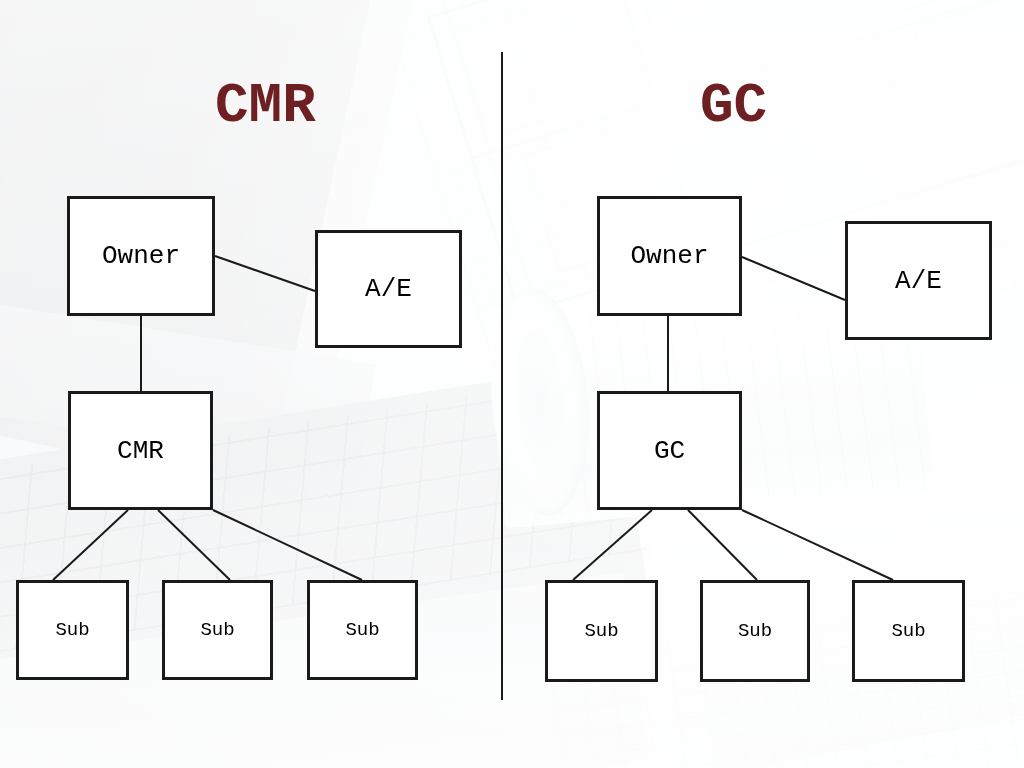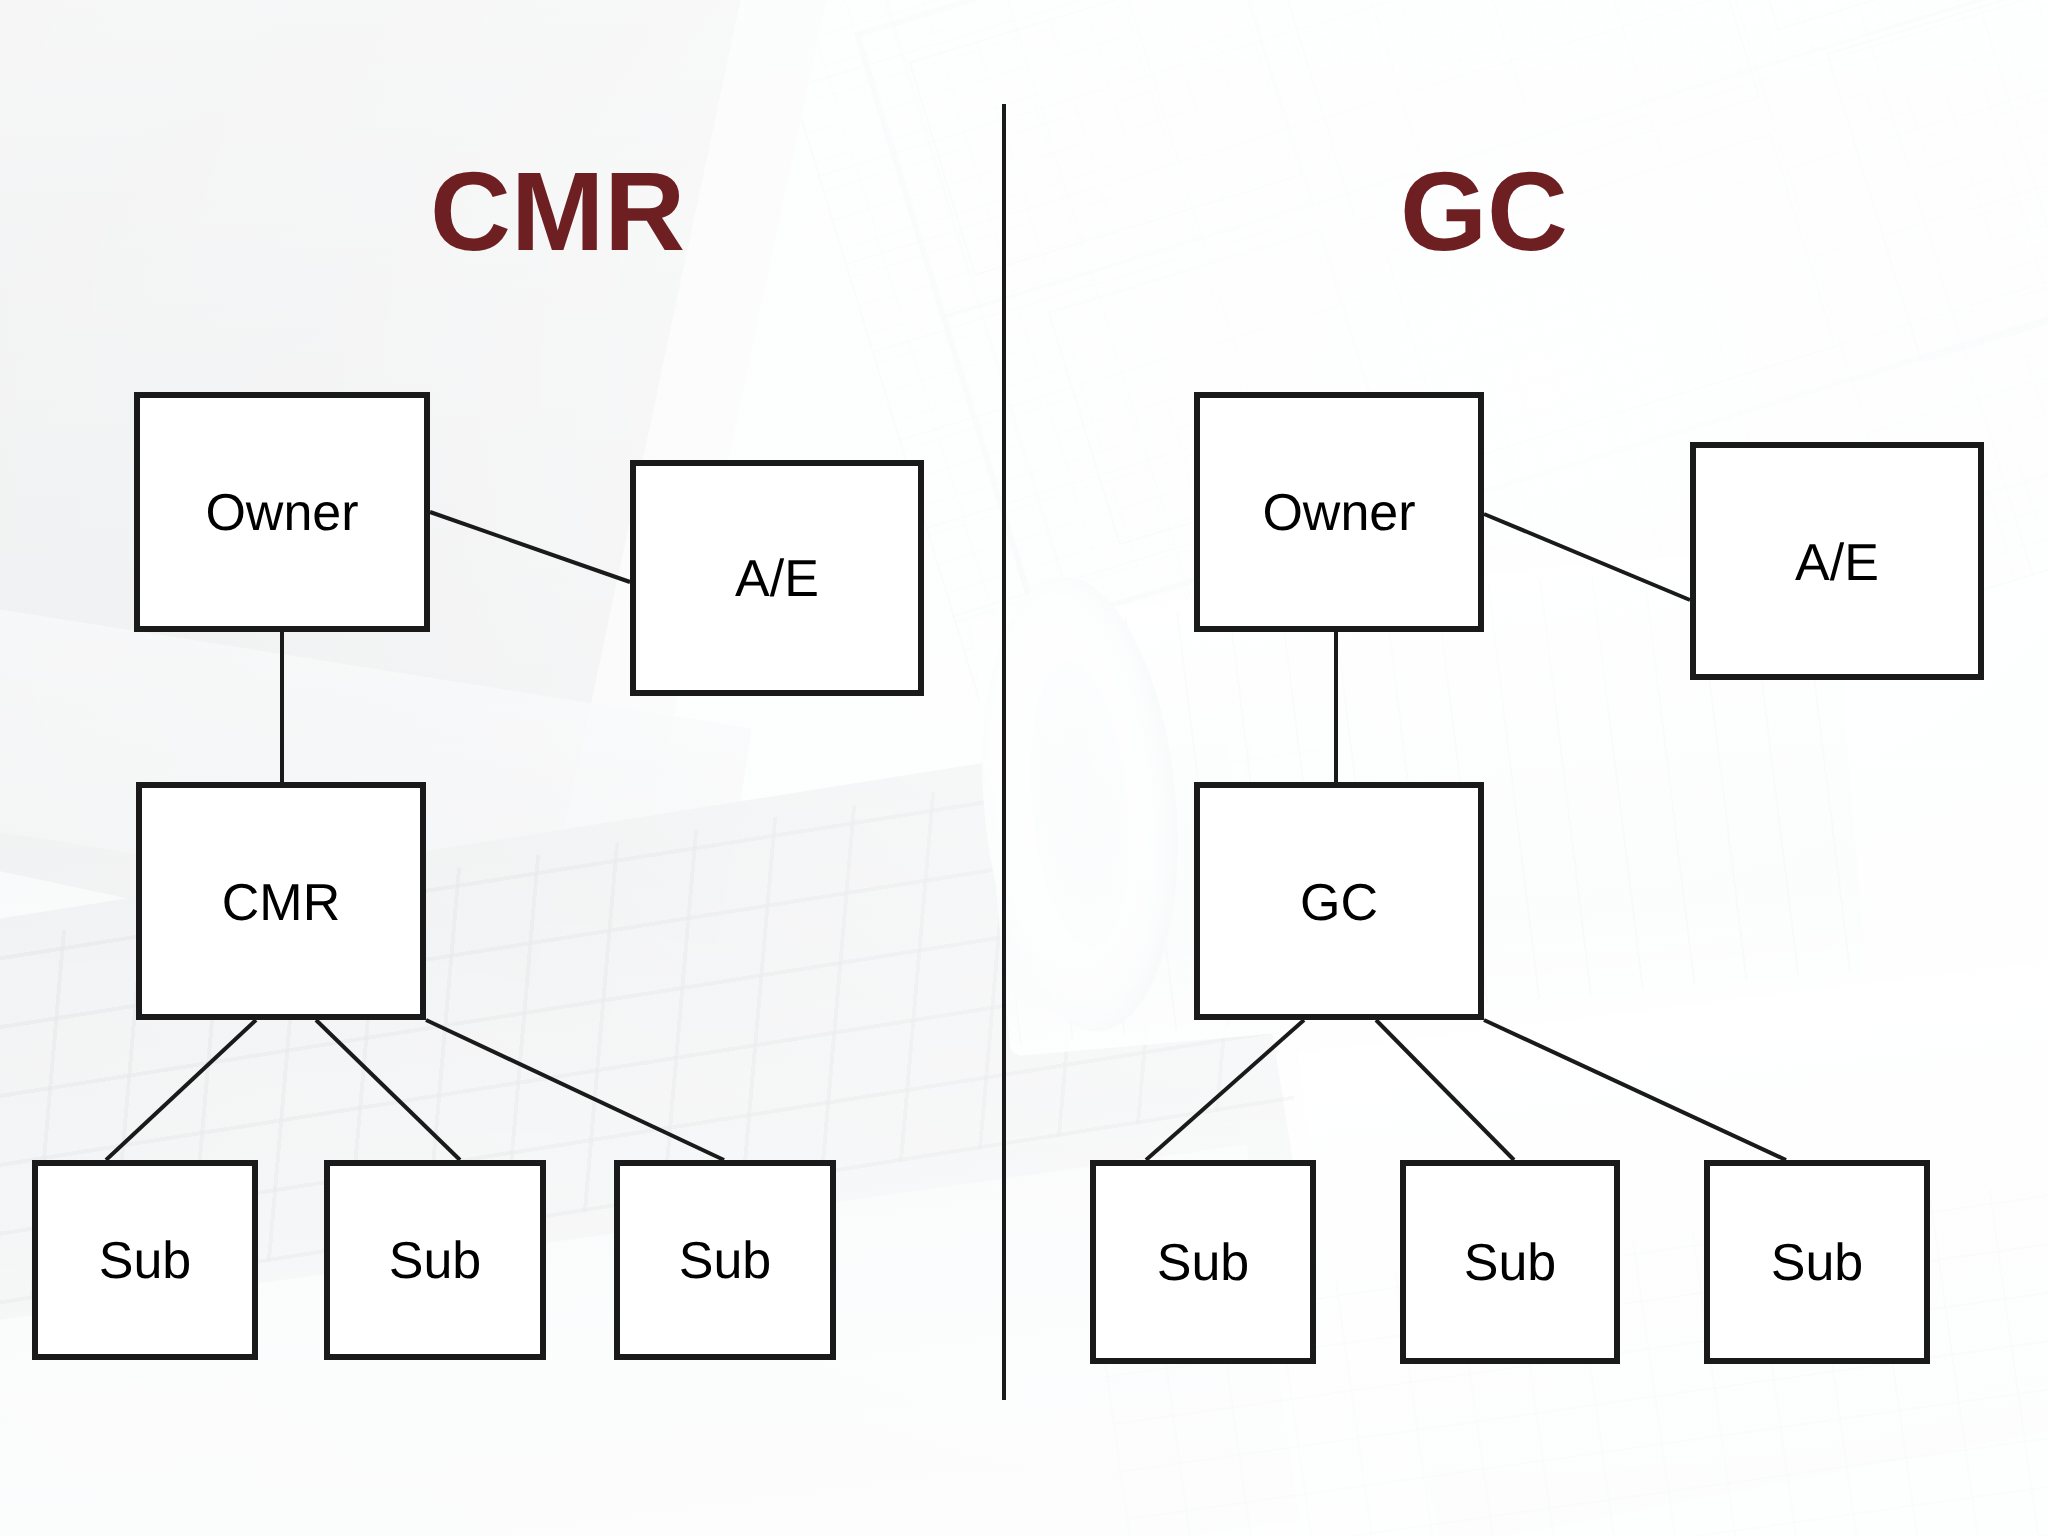--- a/index.html
+++ b/index.html
@@ -6,21 +6,21 @@
   html, body {
     margin: 0;
     padding: 0;
     background: #ffffff;
   }
   #slide {
     position: relative;
     width: 1024px;
     height: 768px;
     overflow: hidden;
-    font-family: Liberation Sans, sans-serif;
+    font-family: Liberation Mono, monospace;
     background: #f4f8fa;
   }
 
   
   .bg-layer {
     position: absolute;
     inset: 0;
     overflow: hidden;
   }
   .bg-base {
@@ -235,21 +235,21 @@
     background: #ffffff;
     border: 3px solid #1a1a1a;
     box-sizing: border-box;
     display: flex;
     align-items: center;
     justify-content: center;
     color: #000000;
     font-size: 26px;
     line-height: 1;
   }
-  .node.sub { font-size: 26px; }
+  .node.sub { font-size: 19px; }
   .divider-hit {
     position: absolute;
     left: 496px;
     top: 48px;
     width: 14px;
     height: 656px;
   }
 </style>
 </head>
 <body>

